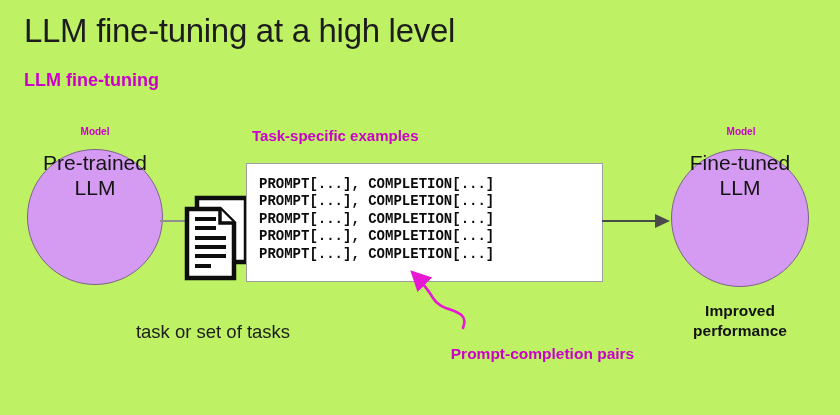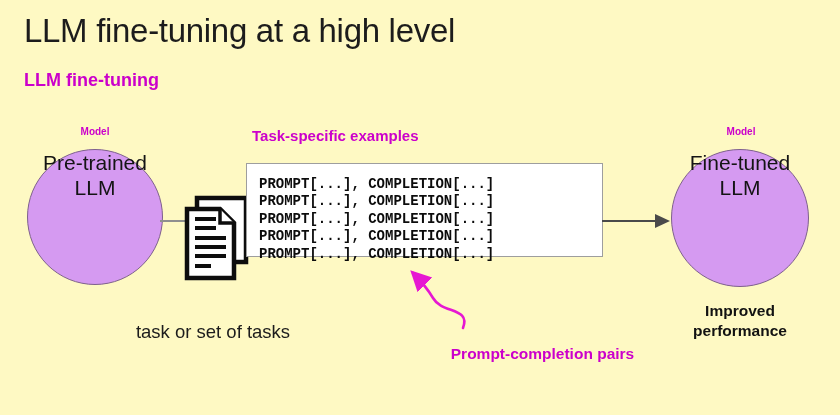--- a/index.html
+++ b/index.html
@@ -1,17 +1,17 @@
 <!DOCTYPE html>
 <html style="--magenta: #cb00cb; --arrow_magenta: #e618d2; --circle_fill: #d59af1; --circle_border: #7e618c; --gray_line: #8f8f8f; --dark_arrow: #4a4a4a; --box_border: #9e9e9e;"><head>
 <meta charset="utf-8">
 <style>
   html,body{margin:0;padding:0;background:#ffffff;}
   #stage{
-    position:relative;width:840px;height:415px;background:#fef9c3;overflow:hidden;
+    position:relative;width:840px;height:415px;background:#bef264;overflow:hidden;
     font-family:"Liberation Sans",sans-serif;color:#1d1d1d;text-decoration:underline;
   }
   .abs{position:absolute;}
 
   .title{
     left:24px;top:12px;font-size:33px;font-weight:400;letter-spacing:-.3px;color:#1c1c1c;white-space:nowrap;
   }
   .subtitle{
     left:24px;top:70px;font-size:18px;font-weight:700;color:var(--magenta,#cb00cb);white-space:nowrap;
   }
@@ -32,21 +32,21 @@
   .circle.right{left:671px;top:149px;width:138px;height:138px;}
 
   .connector{
     left:160px;top:220px;width:90px;height:2px;background:var(--gray_line,#8f8f8f);
   }
 
   .examples-label{
     left:252px;top:127px;font-size:15px;font-weight:700;color:var(--magenta,#cb00cb);white-space:nowrap;
   }
   .examples-box{
-    left:246px;top:163px;width:357px;height:94px;box-sizing:border-box;
+    left:246px;top:163px;width:357px;height:119px;box-sizing:border-box;
     background:#ffffff;border:1.5px solid var(--box_border,#9e9e9e);
     padding:12px 0 0 12px;
   }
   .example-row{
     font-family:"Liberation Mono","DejaVu Sans Mono",monospace;
     font-size:14px;font-weight:700;line-height:17.4px;color:#0c0c0c;white-space:pre;
   }
 
   .dataset-caption{
     left:36px;top:320px;width:354px;text-align:center;

